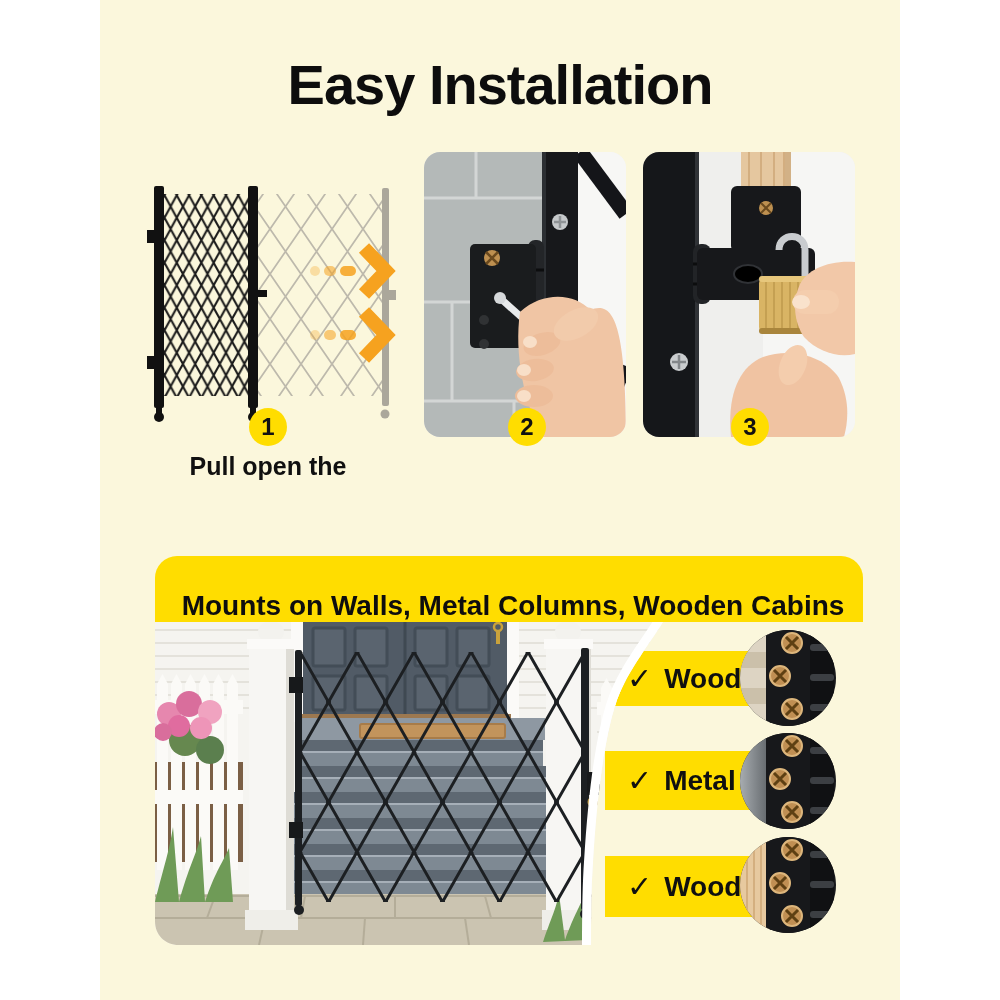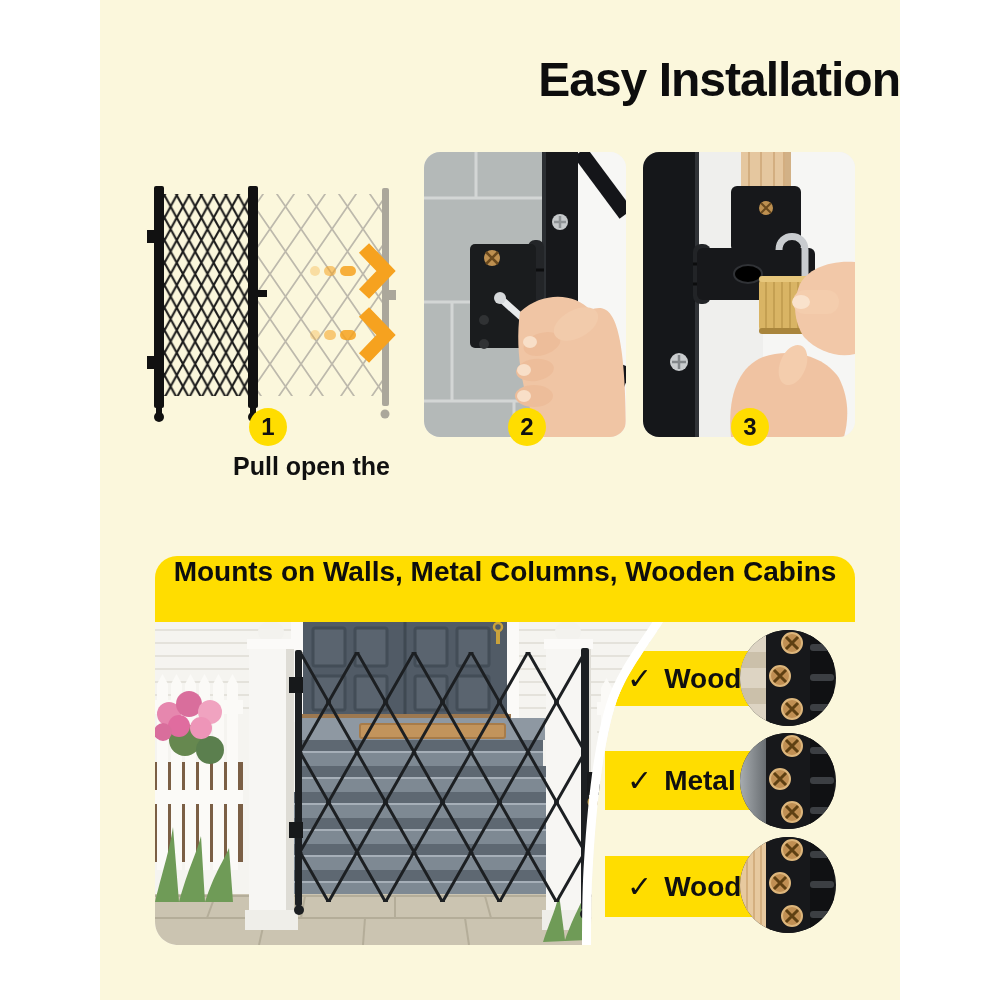--- a/index.html
+++ b/index.html
@@ -1,31 +1,31 @@
 <!DOCTYPE html>
 <html><head>
 <meta charset="utf-8">
 <style>
   html,body{margin:0;padding:0;background:#ffffff;}
   .page{position:relative;width:1000px;height:1000px;background:#ffffff;overflow:hidden;
         font-family:"Liberation Sans","DejaVu Sans",sans-serif;}
   .cream{position:absolute;left:100px;top:0;width:800px;height:1000px;background:#FBF7DC;}
-  .title{position:absolute;left:100px;top:52px;width:800px;text-align:right;
-         font-size:48px;font-weight:bold;letter-spacing:-1px;color:#0d0d0d;}
+  .title{position:absolute;left:100px;top:52px;width:800px;text-align:center;
+         font-size:56px;font-weight:bold;letter-spacing:-1px;color:#0d0d0d;}
   .step-img{position:absolute;top:152px;height:285px;border-radius:16px;overflow:hidden;}
   .step-img svg{display:block;}
   .illu{position:absolute;left:146px;top:184px;}
   .badge{position:absolute;top:408px;width:38px;height:38px;border-radius:50%;
          background:#FFDD00;display:flex;align-items:center;justify-content:center;
          font-size:24px;font-weight:bold;color:#111;z-index:5;}
-  .caption{position:absolute;top:452px;width:244px;text-align:right;font-size:25px;
+  .caption{position:absolute;top:452px;width:244px;text-align:center;font-size:25px;
            line-height:28px;font-weight:bold;color:#101010;}
   .banner{position:absolute;left:155px;top:556px;width:700px;height:66px;background:#FFDD00;
-          border-radius:22px 22px 0 0;display:flex;align-items:flex-start;justify-content:center;
-          font-size:28px;font-weight:bold;color:#0e0e0e;z-index:2;}
+          border-radius:22px 22px 0 0;display:flex;align-items:flex-end;justify-content:center;
+          font-size:28px;font-weight:bold;color:#0e0e0e;z-index:2;padding-left:8px;}
   .photo{position:absolute;left:155px;top:622px;width:520px;height:323px;z-index:2;
          clip-path:path("M0,0 L508,0 C492,26 470,52 460,84 C447,126 441,190 438,240 C436,268 436,295 436,323 L24,323 C10,323 0,313 0,299 L0,0 Z");}
   .bar{position:absolute;left:605px;width:187px;background:#FFDD00;display:flex;
        align-items:center;padding-left:22px;gap:12px;font-size:28px;font-weight:bold;
        color:#101010;z-index:1;box-sizing:border-box;}
   .bar .check{font-weight:bold;font-size:30px;}
   .inset{position:absolute;left:740px;width:96px;height:96px;border-radius:50%;
          overflow:hidden;z-index:3;}
 </style>
 </head>

